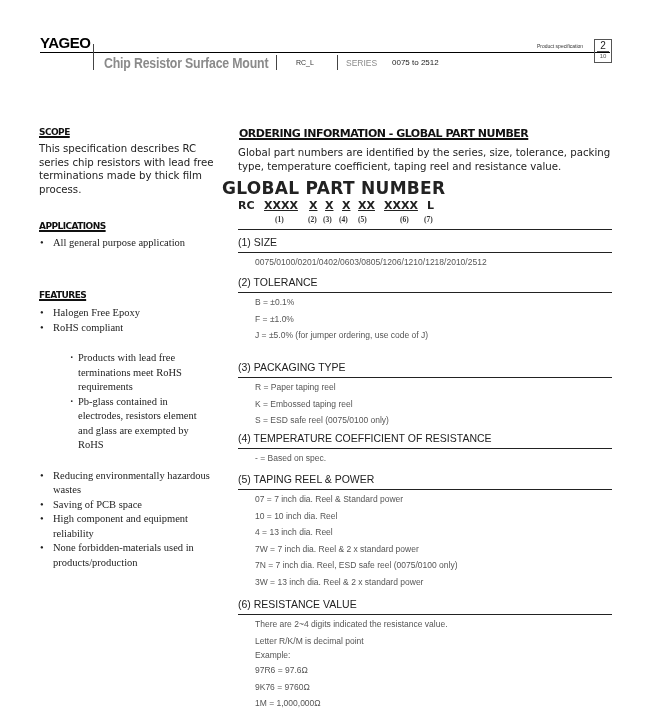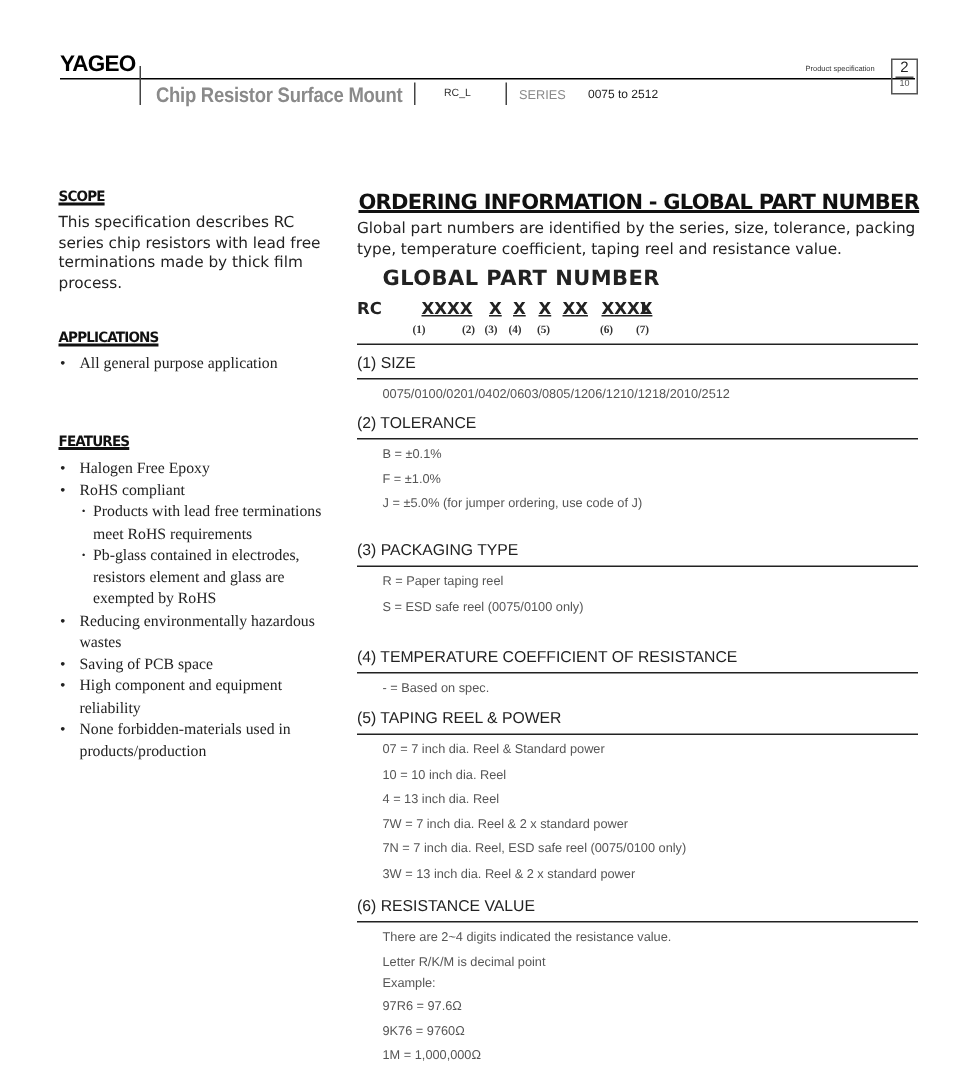--- a/index.html
+++ b/index.html
@@ -26,31 +26,31 @@
   .h-left { font-family: "DejaVu Sans", sans-serif; font-weight: 900; font-size: 9.5px; text-decoration: underline; text-decoration-thickness: 1.5px; letter-spacing: -0.6px; color: #111; transform: scaleX(0.95); transform-origin: left; }
   .scope-h { left: 39px; top: 126px; }
   .scope-t { left: 39px; top: 142px; width: 180px; font-size: 10.2px; line-height: 13.5px; color: #222; }
   .app-h { left: 39px; top: 220px; }
   .app-list { left: 39px; top: 236px; width: 190px; }
   .feat-h { left: 39px; top: 289px; }
   .feat-list { left: 39px; top: 306px; width: 185px; }
   ul.b { list-style: none; margin: 0; padding: 0; }
   ul.b li { position: relative; padding-left: 14px; font-family: Liberation Serif, serif; font-size: 10.5px; line-height: 14.5px; color: #222; }
   ul.b li::before { content: "•"; position: absolute; left: 1px; top: 0; }
-  ul.sub { list-style: none; margin: 0; padding: 0; }
+  ul.sub { list-style: none; margin: 16px; padding: 0; }
   ul.sub li { padding-left: 9px; }
   ul.sub li::before { content: "·"; left: 1px; font-weight: bold; }
 
   
-  .order-h { left: 239px; top: 127px; font-weight: 900; font-size: 14px; text-decoration: underline; text-decoration-thickness: 1.5px; letter-spacing: -0.5px; color: #111; }
+  .order-h { left: 239px; top: 127px; font-weight: 900; font-size: 11px; text-decoration: underline; text-decoration-thickness: 1.5px; letter-spacing: -0.5px; color: #111; }
   .order-t { left: 238px; top: 146px; width: 385px; font-size: 10.2px; line-height: 14px; color: #222; }
-  .gpn-h { left: 255px; top: 178px; font-size: 14px; font-weight: bold; letter-spacing: 0.3px; color: #222; }
+  .gpn-h { left: 222px; top: 178px; font-size: 17px; font-weight: bold; letter-spacing: 0.3px; color: #222; }
   .code-row { left: 238px; top: 199px; font-size: 11px; font-weight: bold; color: #222; }
   .code-row span { position: absolute; white-space: nowrap; }
-  .code-row .ul { text-decoration: underline; margin-left: 17px; }
+  .code-row .ul { text-decoration: underline; }
   .idx { position: absolute; font-family: "Liberation Serif", serif; font-size: 7.5px; color: #333; top: 16px; }
 
   .sec { position: absolute; left: 238px; width: 374px; }
   .sec-h { font-family: "Liberation Sans", sans-serif; font-size: 10.5px; color: #222; padding-bottom: 3px; border-bottom: 1.3px solid #222; line-height: 13px; }
   .sec-items { padding-left: 17px; padding-top: 1px; }
   .sec-items div { font-family: "Liberation Sans", sans-serif; font-size: 8.5px; color: #555; line-height: 16.5px; white-space: nowrap; }
   .topline { left: 238px; top: 229px; width: 374px; border-top: 1.5px solid #222; }
 </style>
 </head>
 <body>
@@ -133,20 +133,21 @@
     <div>B = ±0.1%</div>
     <div>F = ±1.0%</div>
     <div>J = ±5.0% (for jumper ordering, use code of J)</div>
   </div>
 </div>
 
 <div class="sec" style="top:361px">
   <div class="sec-h">(3) PACKAGING TYPE</div>
   <div class="sec-items">
     <div>R = Paper taping reel</div>
+    <div>K = Embossed taping reel</div>
     <div>S = ESD safe reel (0075/0100 only)</div>
   </div>
 </div>
 
 <div class="sec" style="top:432px">
   <div class="sec-h">(4) TEMPERATURE COEFFICIENT OF RESISTANCE</div>
   <div class="sec-items">
     <div>- = Based on spec.</div>
   </div>
 </div>

